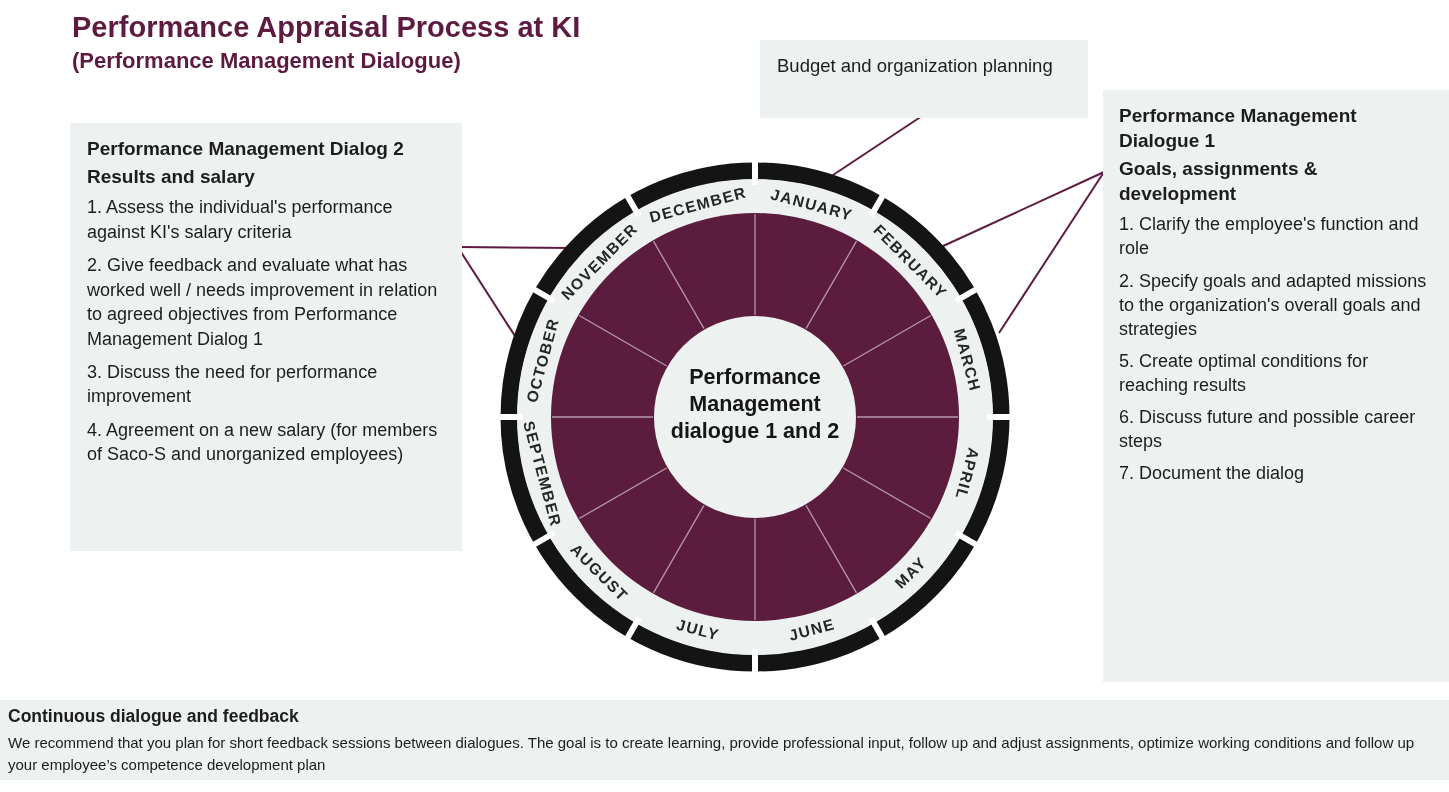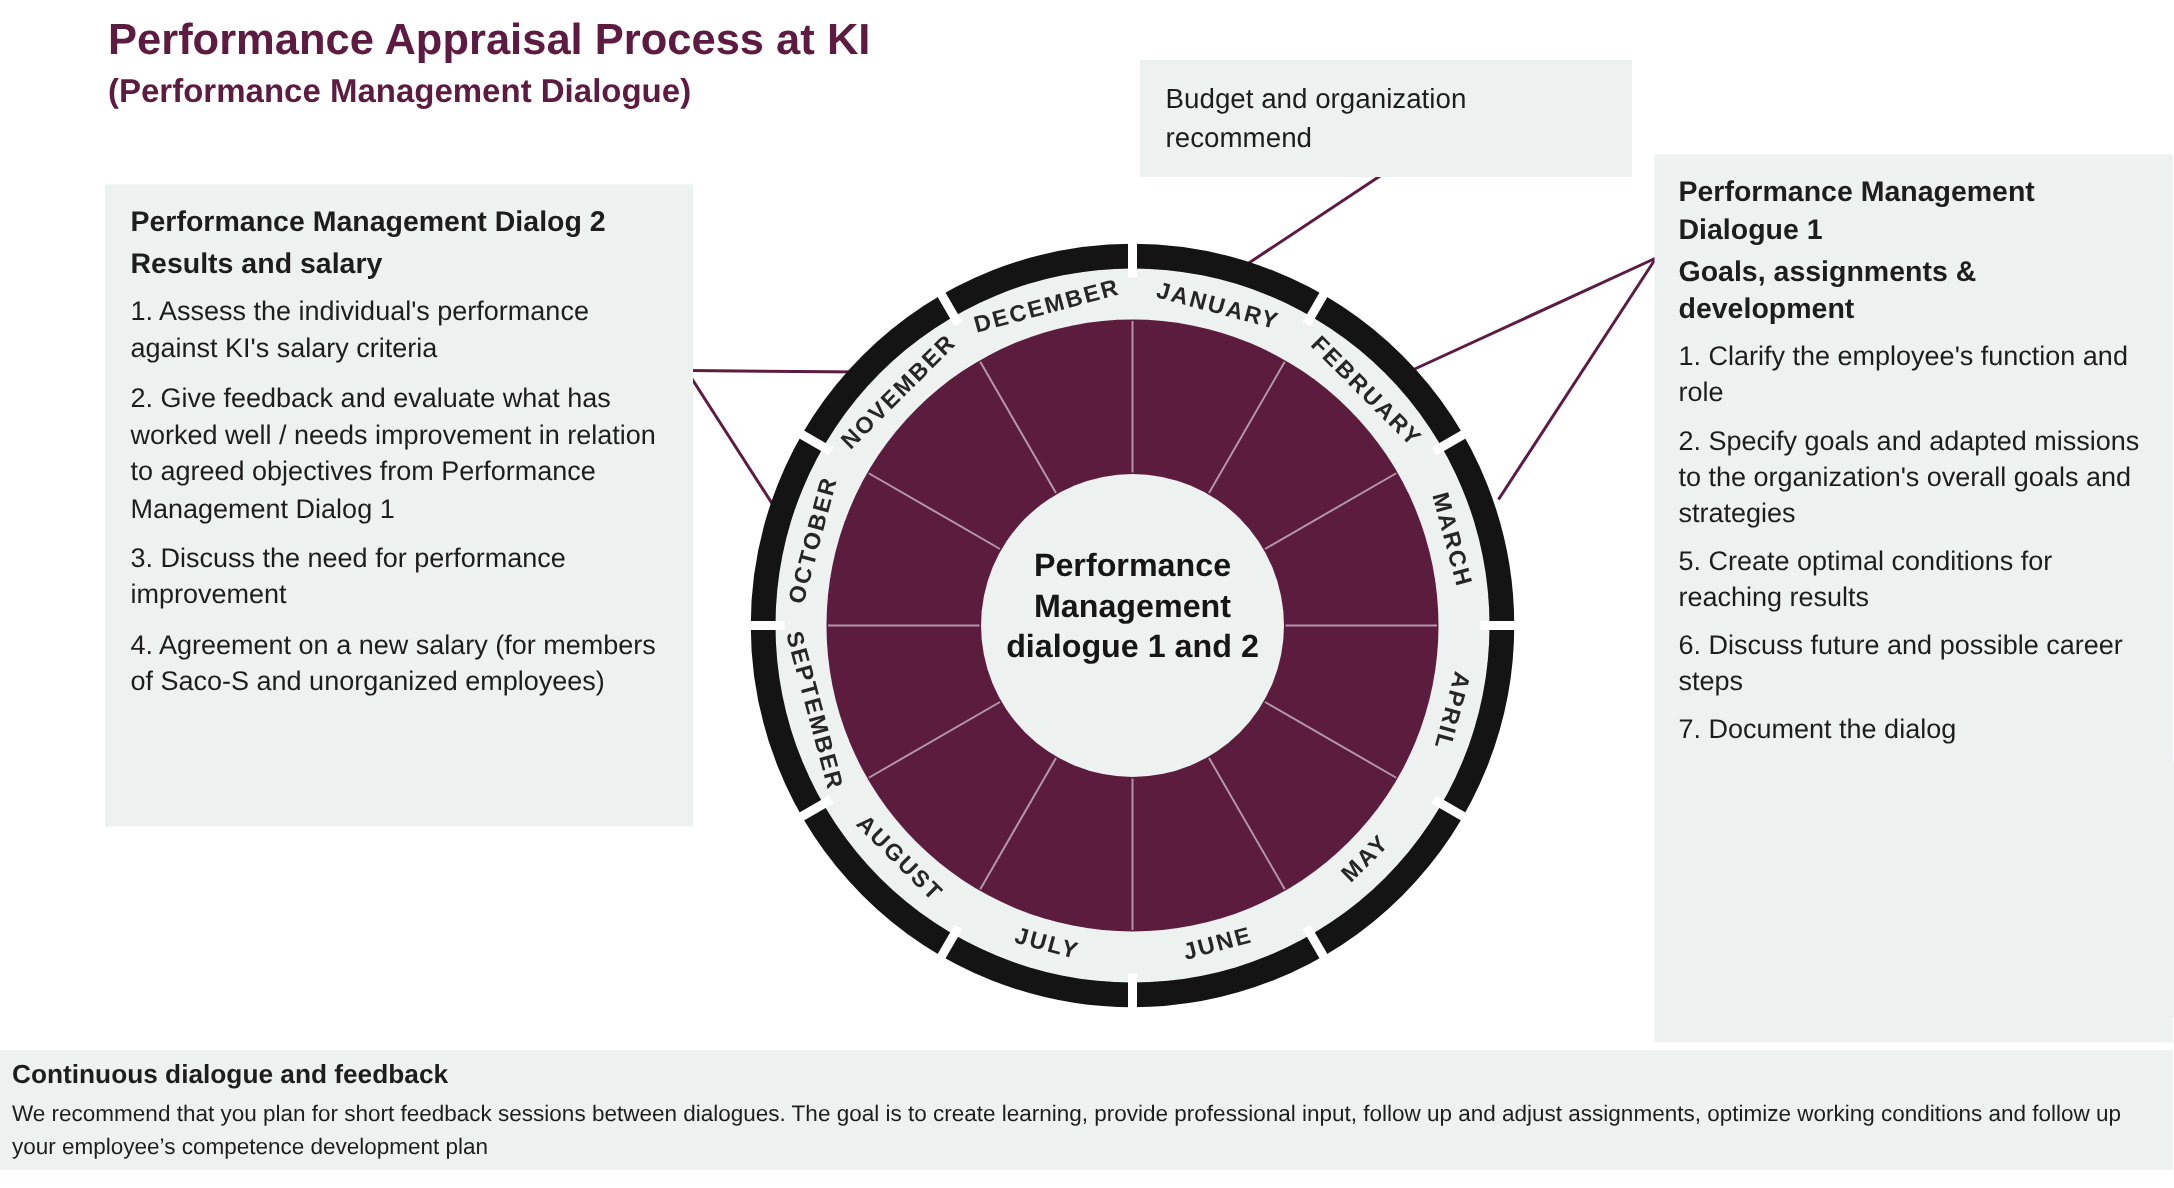--- a/index.html
+++ b/index.html
@@ -30,21 +30,21 @@
   .center-label{
     font-family:"Liberation Sans",sans-serif;font-size:21.5px;font-weight:bold;
     fill:#161616;text-anchor:middle;
   }
   .title{position:absolute;left:28px;top:8px;color:var(--accent);font-weight:bold;margin-left:44px;}
   .title .t1{font-size:29px;line-height:1.35;}
   .title .t2{font-size:22px;line-height:1.25;}
   .box{position:absolute;background:var(--boxbg);}
   .box-top{left:760px;top:40px;width:328px;height:78px;padding:13px 17px;font-size:18.5px;line-height:1.4;}
   .box-left{left:70px;top:123px;width:392px;height:428px;padding:13px 17px;}
-  .box-right{left:1103px;top:90px;width:346px;height:592px;padding:13px 16px;margin-top:13px;}
+  .box-right{left:1103px;top:90px;width:346px;height:592px;padding:13px 16px;}
   .box .h{font-weight:bold;font-size:19px;line-height:1.32;margin-bottom:3px;}
   .box .items{margin-top:6px;}
   .box .item{font-size:18px;line-height:1.36;margin-bottom:9px;}
   .box-right .item{line-height:1.34;margin-bottom:8px;}
   .footer{
     position:absolute;left:0;top:700px;width:1449px;height:80px;background:var(--boxbg);
     padding:6px 10px 0 8px;
   }
   .footer .fh{font-weight:bold;font-size:17.5px;margin-bottom:5px;}
   .footer .fb{font-size:15px;line-height:1.48;}
@@ -108,21 +108,21 @@
       <text id="center-text" class="center-label"><tspan x="755" y="384">Performance</tspan><tspan x="755" y="411">Management</tspan><tspan x="755" y="438">dialogue 1 and 2</tspan></text>
     </g>
   </svg>
 
   <div class="title">
     <div class="t1">Performance Appraisal Process at KI</div>
     <div class="t2">(Performance Management Dialogue)</div>
   </div>
 
   <div class="box box-top">
-    <div>Budget and organization recommend</div>
+    <div>Budget and organization planning</div>
   </div>
 
   <div class="box box-left">
     <div class="h">Performance Management Dialog 2</div>
     <div class="h">Results and salary</div>
     <div class="items">
         <div class="item">1. Assess the individual's performance against KI's salary criteria</div>
         <div class="item">2. Give feedback and evaluate what has worked well / needs improvement in relation to agreed objectives from Performance Management Dialog 1</div>
         <div class="item">3. Discuss the need for performance improvement</div>
         <div class="item">4. Agreement on a new salary (for members of Saco-S and unorganized employees)</div>

